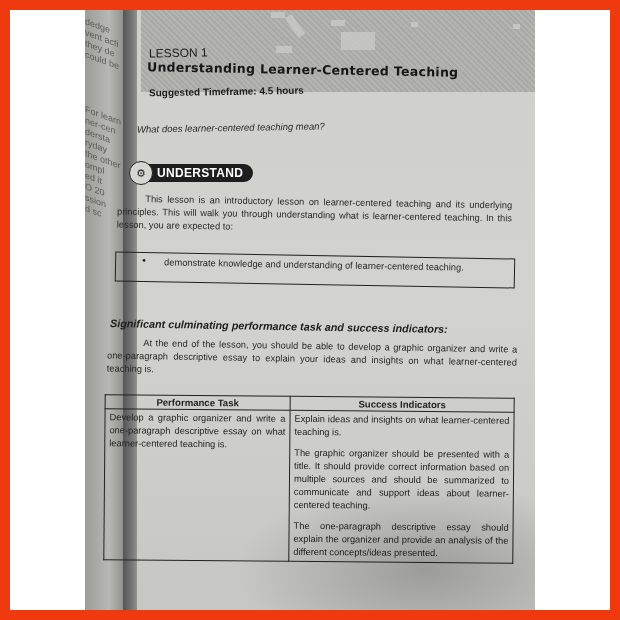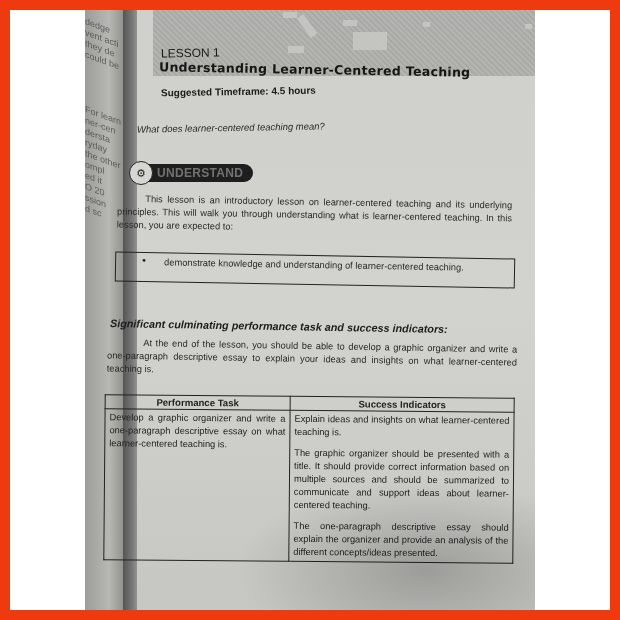--- a/index.html
+++ b/index.html
@@ -29,21 +29,21 @@
     }
     .gutter {
       position: absolute; left: 38px; top: 0; width: 18px; height: 600px;
       background: linear-gradient(90deg, #555 0%, #777 50%, #a9a9a6 100%);
     }
     .page {
       position: absolute; left: 52px; top: 0; width: 400px; height: 600px;
       background: linear-gradient(180deg, #cfcfcc 0%, #d2d2cf 50%, #c6c6c3 100%);
     }
     .banner {
-      position: absolute; left: 16px; top: 0; width: 400px; height: 66px;
+      position: absolute; left: 4px; top: 0; width: 400px; height: 82px;
       background: repeating-linear-gradient(45deg, #a9a9a6 0 2px, #b4b4b1 2px 4px);
     }
     .banner-shape { position: absolute; background: #c8c8c5; opacity: .85; }
     .lesson-label {
       position: absolute; left: 8px; top: 36px; font-family: "Liberation Sans", sans-serif;
       font-size: 12px; color: #1a1a1a; transform: rotate(-1deg);
     }
     .lesson-title {
       position: absolute; left: 6px; top: 52px; font-family: "DejaVu Sans", sans-serif;
       font-weight: bold; font-size: 12.5px; color: #161616; letter-spacing: .3px; transform: rotate(1deg);
@@ -57,21 +57,21 @@
       font-style: italic; font-size: 9.5px; color: #2a2a2a; transform: rotate(-1deg);
     }
     .understand {
       position: absolute; left: -8px; top: 152px; height: 22px; display: flex; align-items: center;
     }
     .understand-icon {
       width: 22px; height: 22px; border-radius: 50%; border: 1.5px solid #222; background: #d6d6d3;
       display: flex; align-items: center; justify-content: center; font-size: 11px; color: #222; z-index: 2;
     }
     .understand-pill {
-      margin-left: -8px; background: #1e1e1e; color: #737373; font-family: "Liberation Sans", sans-serif;
+      margin-left: -8px; background: #1e1e1e; color: #ffffff; font-family: "Liberation Sans", sans-serif;
       font-weight: bold; font-size: 12px; padding: 2px 10px 2px 12px; border-radius: 0 10px 10px 0;
       letter-spacing: .3px;
       text-align: right;
     }
     .intro {
       position: absolute; left: -20px; top: 186px; width: 395px; font-family: "Liberation Sans", sans-serif;
       font-size: 9.3px; line-height: 13px; color: #2a2a2a; text-indent: 28px; text-align: justify;
       transform: rotate(1deg);
     }
     .objectives-box {

